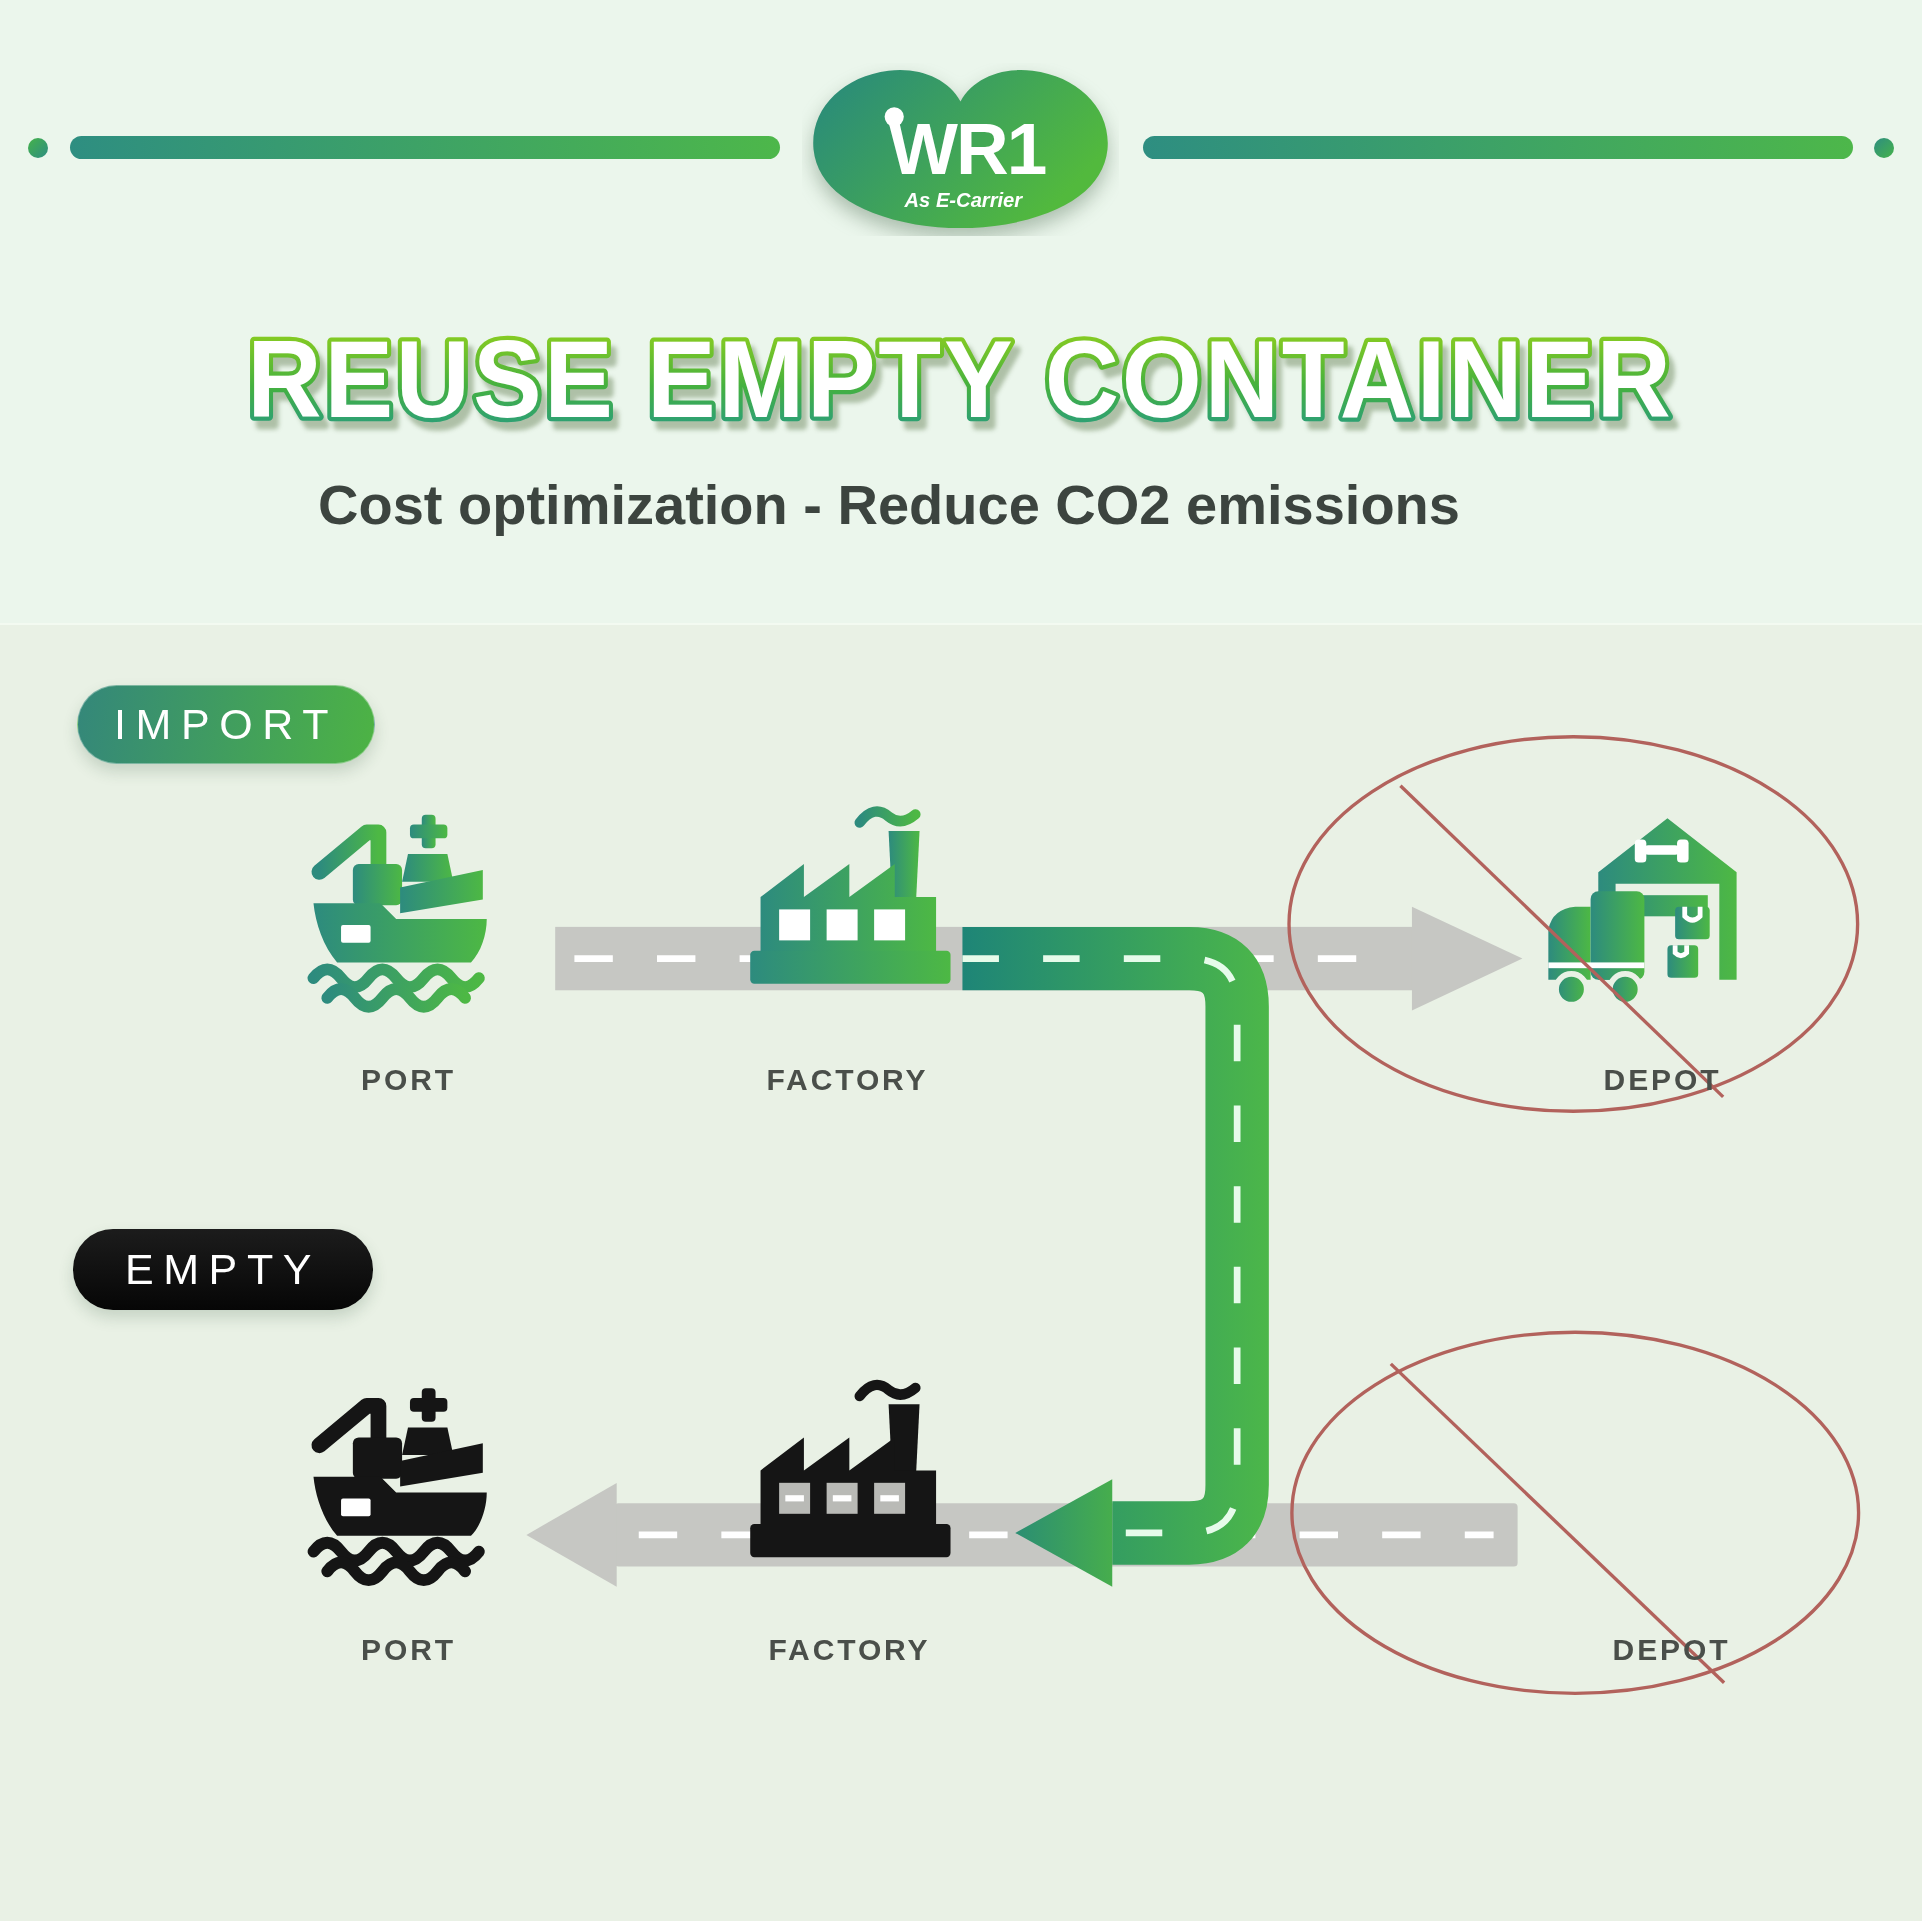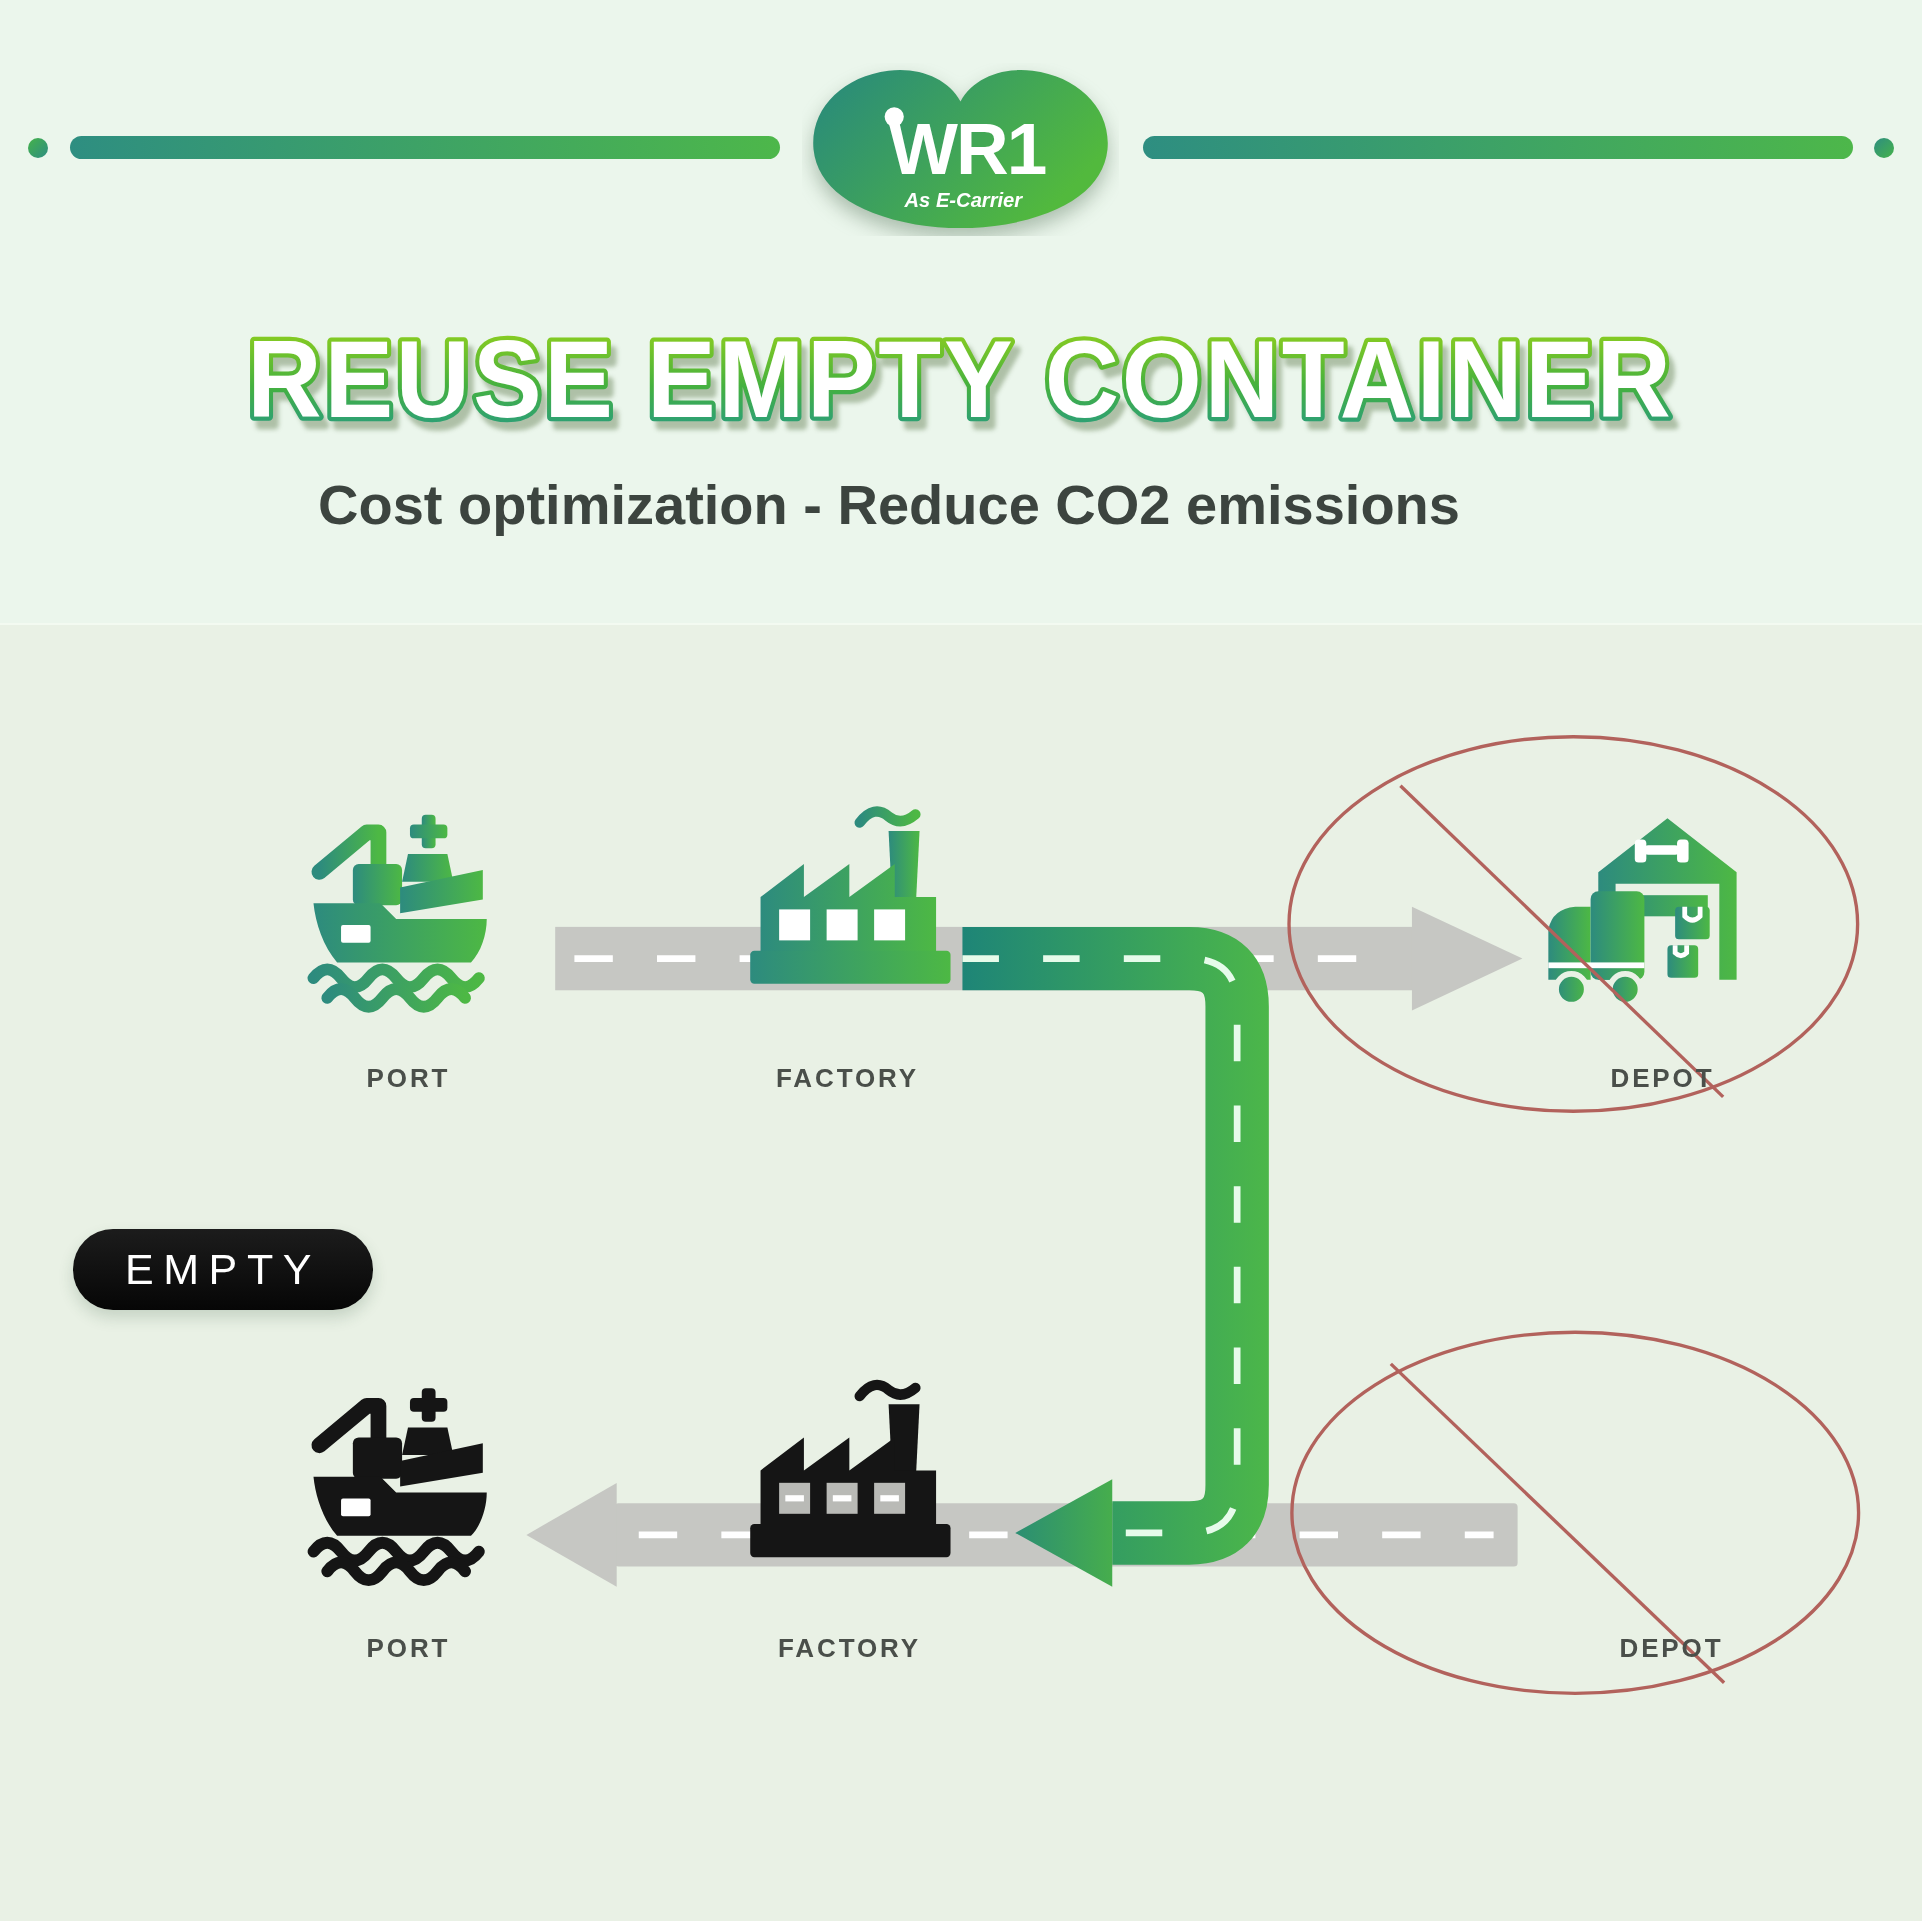--- a/index.html
+++ b/index.html
@@ -32,21 +32,21 @@
 
   .badge{position:absolute;display:flex;align-items:center;justify-content:center;
          color:#fff;font-size:43px;letter-spacing:9.6px;border-radius:40px;
          box-shadow:0 7.7px 15.4px rgba(40,80,50,.18);}
   .badge.import{left:77px;top:685px;width:296px;height:77px;
          background:linear-gradient(100deg,#34877A,#4DB344);
          border:1.9px solid rgba(255,255,255,.35);}
   .badge.export{left:73px;top:1229px;width:300px;height:81px;
          background:linear-gradient(180deg,#1c1c1c,#060606);}
 
-  .node-label{position:absolute;width:231px;text-align:center;font-size:26px;
+  .node-label{position:absolute;width:231px;text-align:center;font-size:30px;
               font-weight:bold;letter-spacing:2.9px;color:#4A4F4A;}
 </style>
 </head>
 <body>
 
 <div class="page">
 
   <div class="hdr-dot left"></div>
   <div class="hdr-bar left"></div>
   <div class="hdr-bar right"></div>
@@ -74,20 +74,21 @@
         <stop offset="1" stop-color="#23998C"></stop>
       </linearGradient>
     </defs>
     <text x="1000" y="118" text-anchor="middle" font-size="113" letter-spacing="3" textLength="1485" lengthAdjust="spacingAndGlyphs" fill="#ffffff" stroke="url(#titleGrad)" stroke-width="9" paint-order="stroke" stroke-linejoin="round">REUSE EMPTY CONTAINER</text>
   </svg>
 
   <div class="subtitle">Cost optimization - Reduce CO2 emissions</div>
 
   <div class="diagram-bg"></div>
 
+  <div class="badge import">IMPORT</div>
   <div class="badge export">EMPTY</div>
 
   <svg class="roads" viewBox="0 0 2001 2000">
     <defs>
       <linearGradient id="iconGrad" x1="0" y1="0" x2="1" y2="0">
         <stop offset="0" stop-color="#2D8B7E"></stop>
           <stop offset="1" stop-color="#4DB844"></stop>
       </linearGradient>
       <linearGradient id="roadGrad" x1="1002" y1="0" x2="1330" y2="0" gradientUnits="userSpaceOnUse">
         <stop offset="0" stop-color="#1E8577"></stop>

